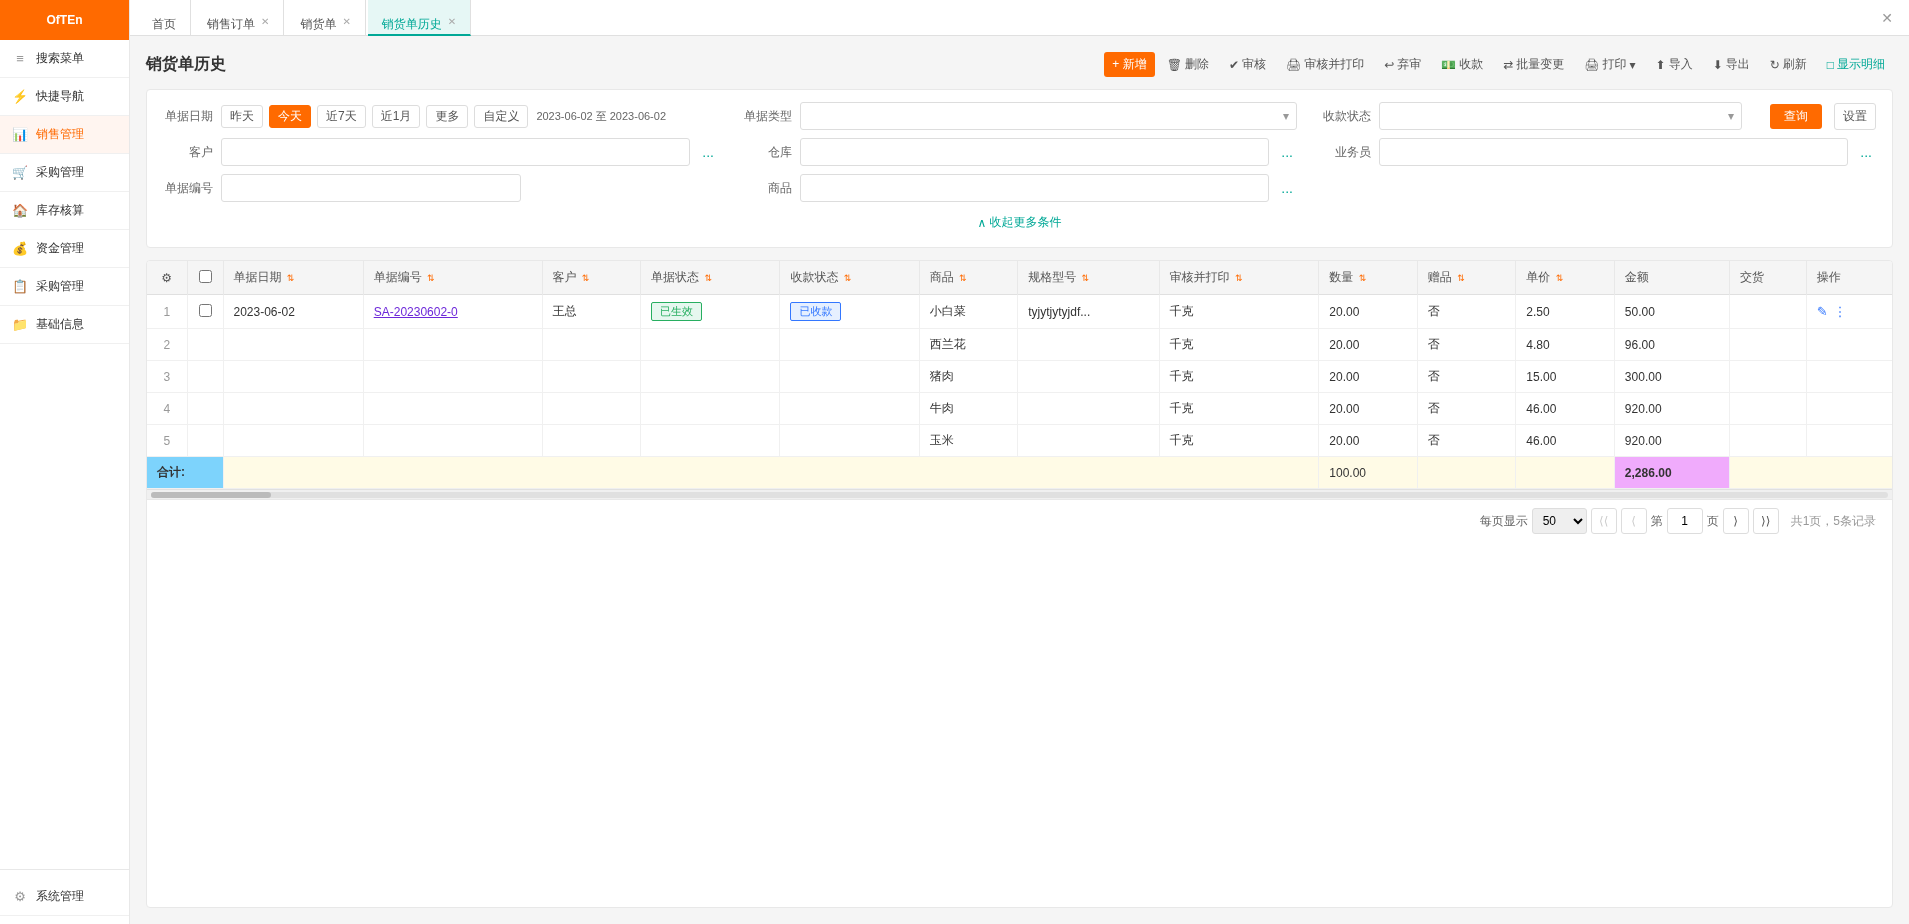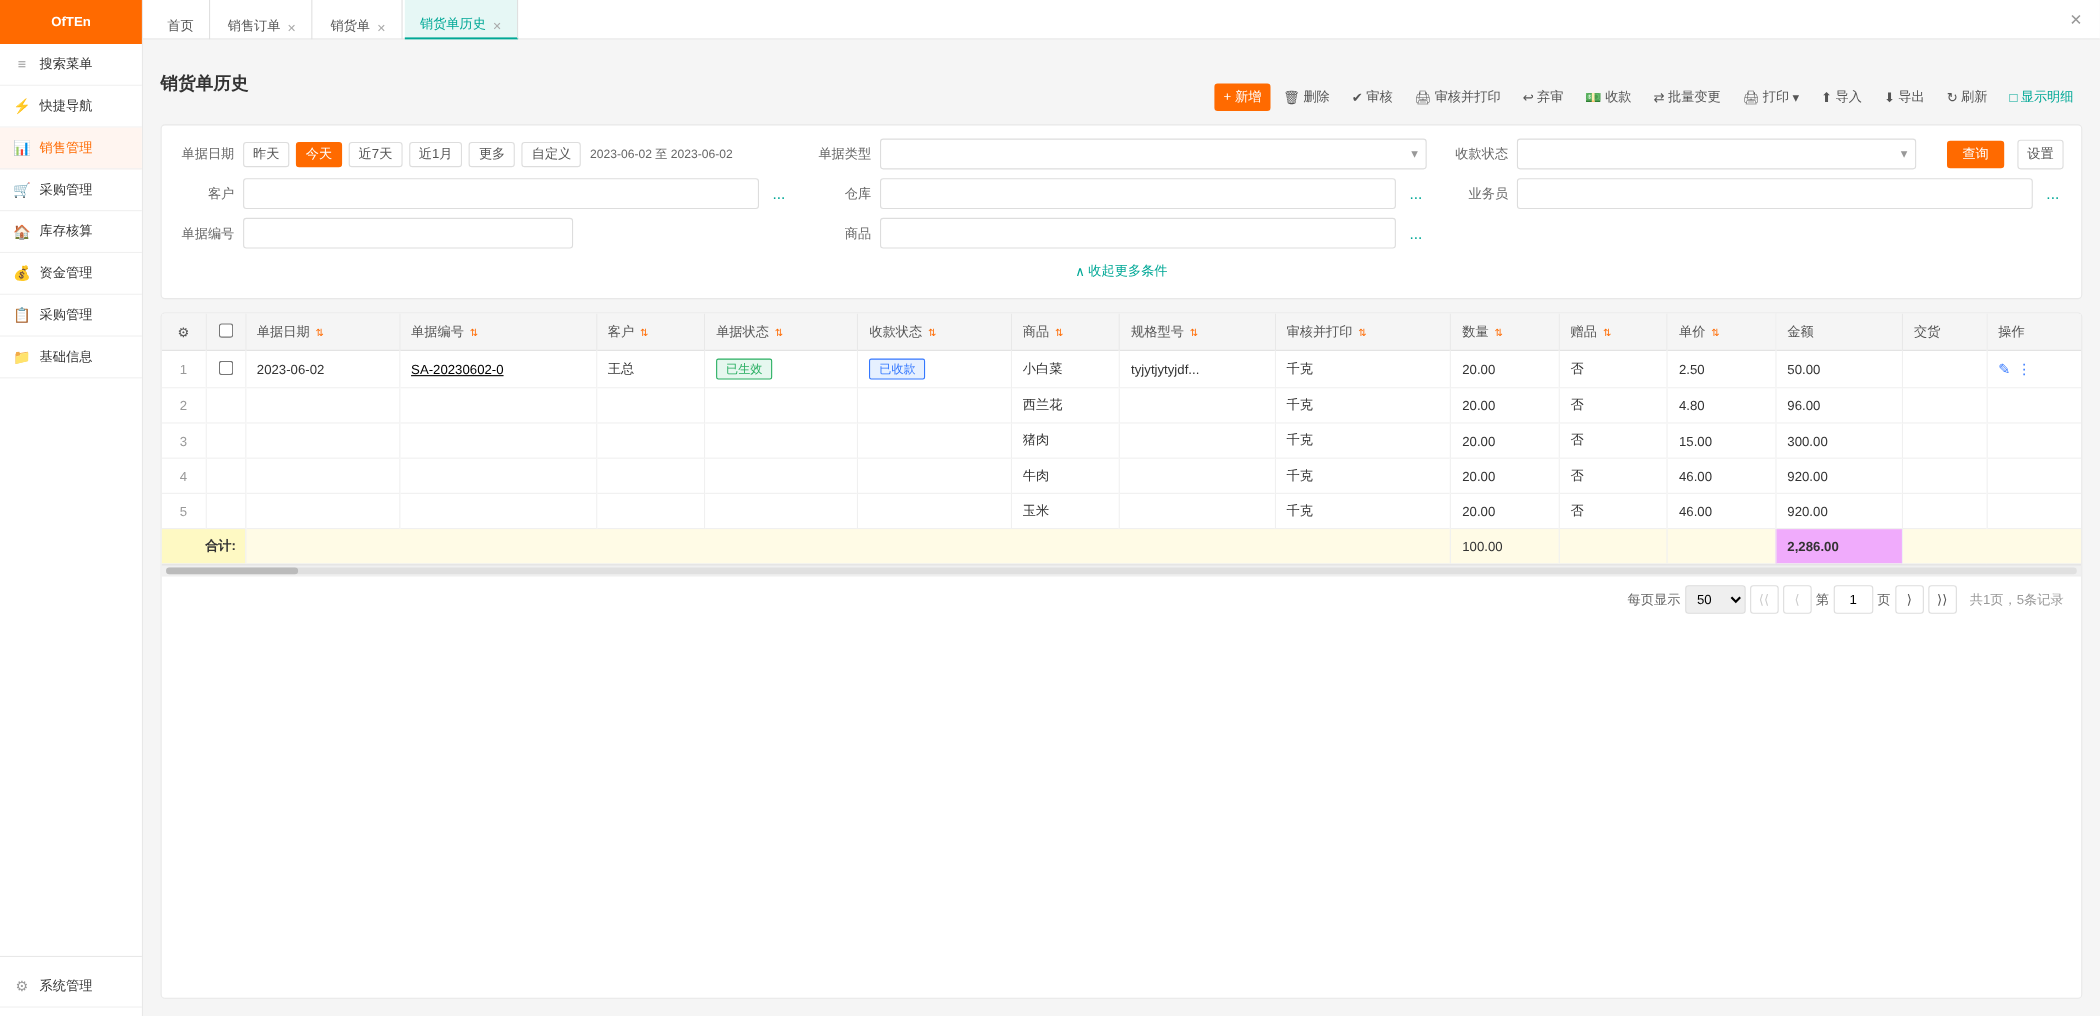--- a/index.html
+++ b/index.html
@@ -55,22 +55,22 @@
       display: flex;
       align-items: center;
       background: #fff;
       border-bottom: 1px solid #e0e0e0;
       height: 36px;
       padding: 0 8px;
       gap: 2px;
     }
     .tab {
       display: flex;
-      align-items: flex-end;
-      padding: 4px 14px;
+      align-items: flex-start;
+      padding: 16px 14px;
       height: 36px;
       cursor: pointer;
       color: #555;
       border-right: 1px solid #e0e0e0;
       gap: 6px;
       font-size: 12px;
       white-space: nowrap;
     }
     .tab.active {
       background: #e6f7f5;
@@ -106,21 +106,20 @@
     }
     .page-title {
       font-size: 16px;
       font-weight: bold;
       color: #333;
     }
     .toolbar {
       display: flex;
       gap: 4px;
       flex-wrap: wrap;
-      margin-top: 24px;
     }
     .toolbar-btn {
       display: flex;
       align-items: center;
       gap: 3px;
       padding: 4px 8px;
       border: none;
       background: transparent;
       cursor: pointer;
       color: #555;
@@ -274,21 +273,21 @@
     tbody td:last-child { border-right: none; }
     .row-num { color: #999; text-align: center; }
     .status-badge {
       display: inline-block;
       padding: 1px 8px;
       border-radius: 2px;
       font-size: 11px;
     }
     .status-active { background: #e6f7ef; color: #27ae60; border: 1px solid #27ae60; }
     .status-paid { background: #e6f0ff; color: #3377ff; border: 1px solid #3377ff; }
-    .link-text { color: #000000; cursor: pointer; text-decoration: underline; }
+    .link-text { color: #6d28d9; cursor: pointer; text-decoration: underline; }
     .action-icons { display: flex; gap: 6px; }
     .action-icon { color: #3377ff; cursor: pointer; font-size: 13px; }
     .totals-row {
       background: #fffbe6;
       border-top: 1px solid #e8e8e8;
     }
     .totals-row td {
       background: #fffbe6;
       font-weight: bold;
     }
@@ -714,21 +713,21 @@
             <td>千克</td>
             <td>20.00</td>
             <td>否</td>
             <td>46.00</td>
             <td>920.00</td>
             <td></td>
             <td></td>
           </tr>
 
           <tr class="totals-row">
-            <td colspan="2" style="text-align:right; padding-right:8px; font-weight:bold; background:#fef9c3;">
+            <td colspan="2" style="text-align:left; padding-right:8px; font-weight:bold; background:#7dd3fc;">
               <span>合计:</span>
             </td>
             <td colspan="8" style="background:#fffbe6;"></td>
             <td style="font-weight:normal; background:#fffbe6;">100.00</td>
             <td style="background:#fffbe6;"></td>
             <td style="background:#fffbe6;"></td>
             <td style="font-weight:bold; background:#f0abfc;">2,286.00</td>
             <td colspan="2" style="background:#fffbe6;"></td>
           </tr>
         </tbody>

